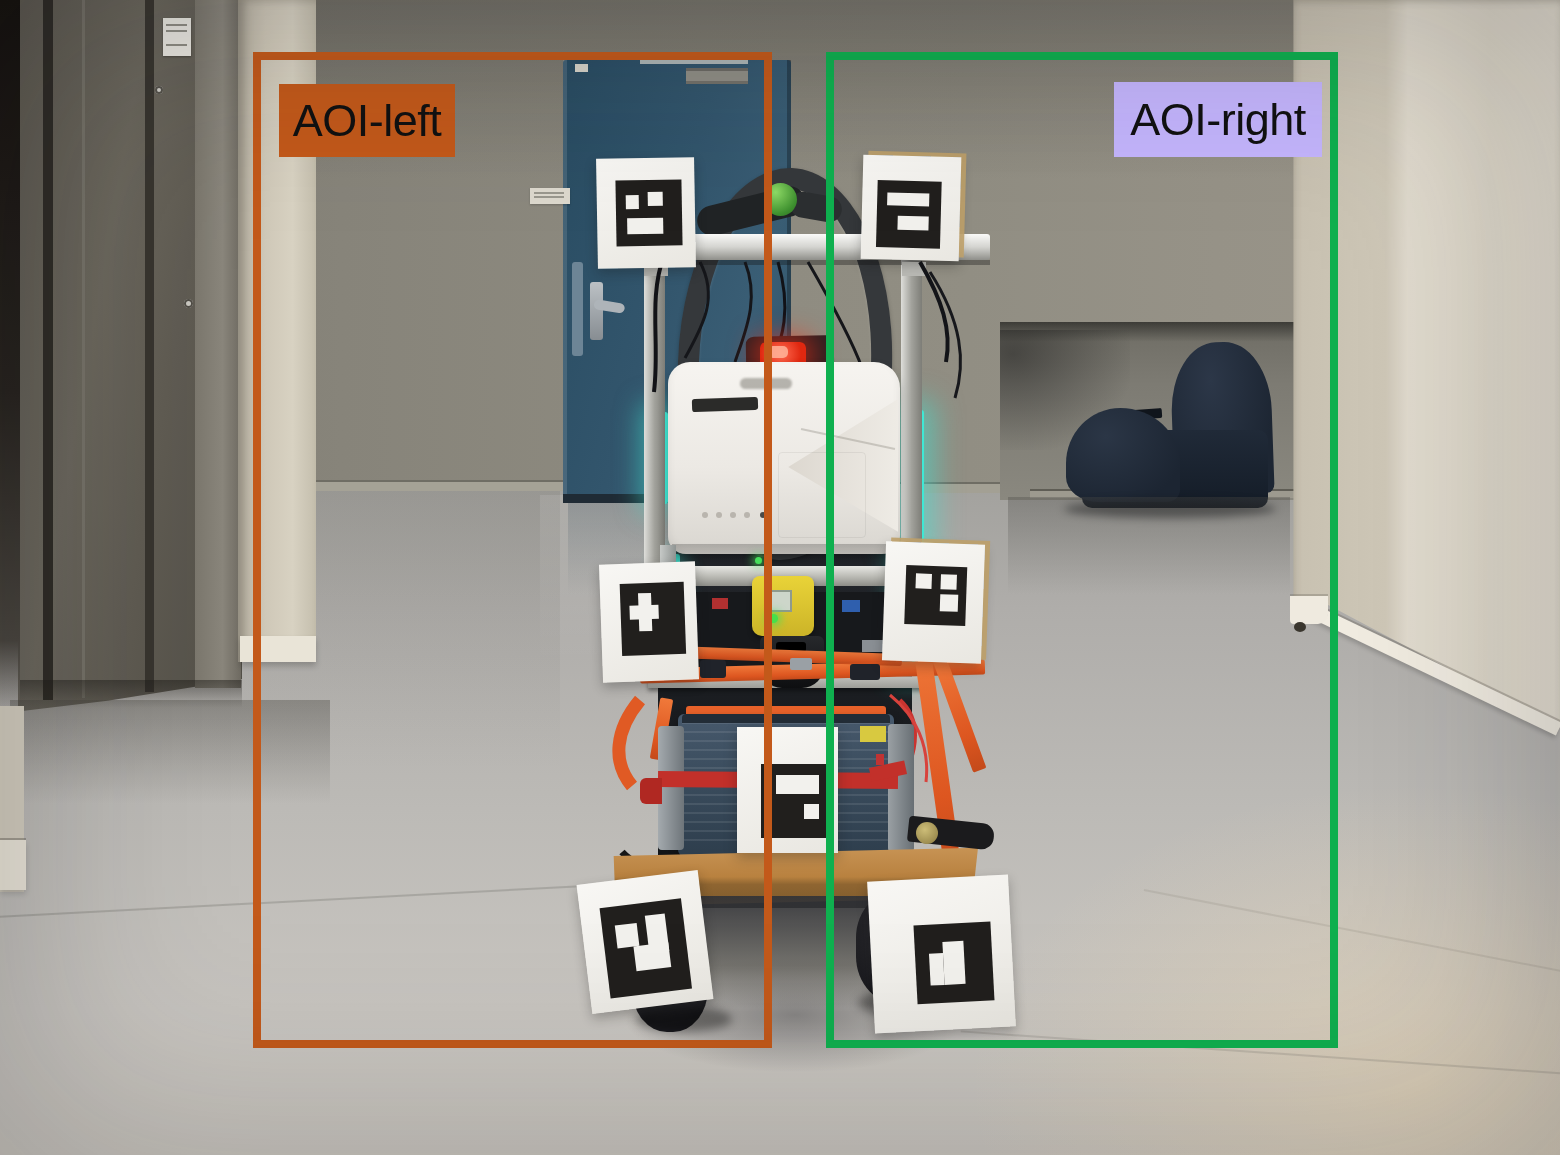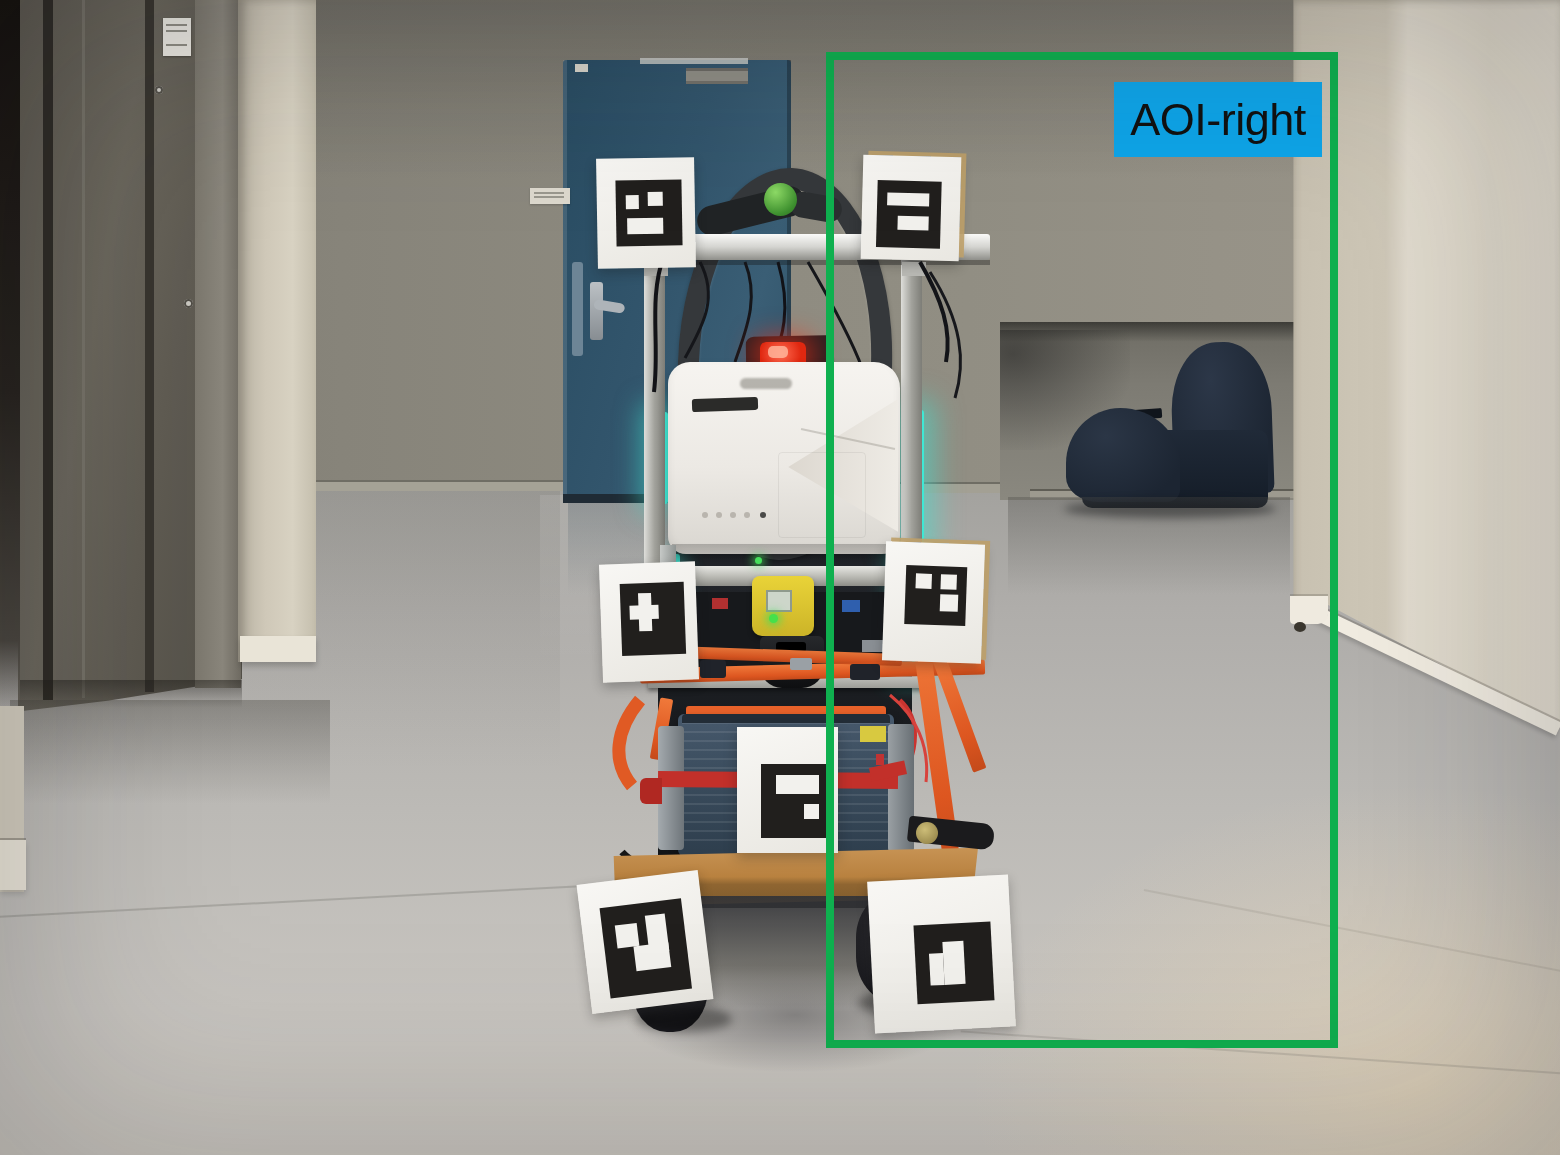--- a/index.html
+++ b/index.html
@@ -472,18 +472,21 @@
         </div>
       </div>
       <div class="marker" style="left: 871px; top: 878px; width: 141px; height: 152px; transform: rotate(-3deg);">
         <div class="msq" style="left: 31%; top: 30%; width: 55%; height: 52%;">
           <div class="mcell" style="left: 36%; top: 23%; width: 27%; height: 55%;"></div>
           <div class="mcell" style="left: 19%; top: 37%; width: 18%; height: 41%;"></div>
         </div>
       </div>
     </div>
 
+  <div class="aoi aoi-left-box" style="border-color: rgb(195, 89, 26);">
+    <div class="aoi-label aoi-label-left" style="background-color: rgb(195, 89, 26); color: rgb(17, 17, 17);">AOI-left</div>
+  </div>
   <div class="aoi aoi-right-box" style="border-color: rgb(15, 176, 79);">
-    <div class="aoi-label aoi-label-right" style="background-color: #0ea5e9; color: rgb(17, 17, 17); margin-left: 44px;">AOI-right</div>
+    <div class="aoi-label aoi-label-right" style="background-color: #c4b5fd; color: rgb(17, 17, 17); margin-left: 44px;">AOI-right</div>
   </div>
 
   <div class="vignette"></div>
 </div>
 
 </body></html>

